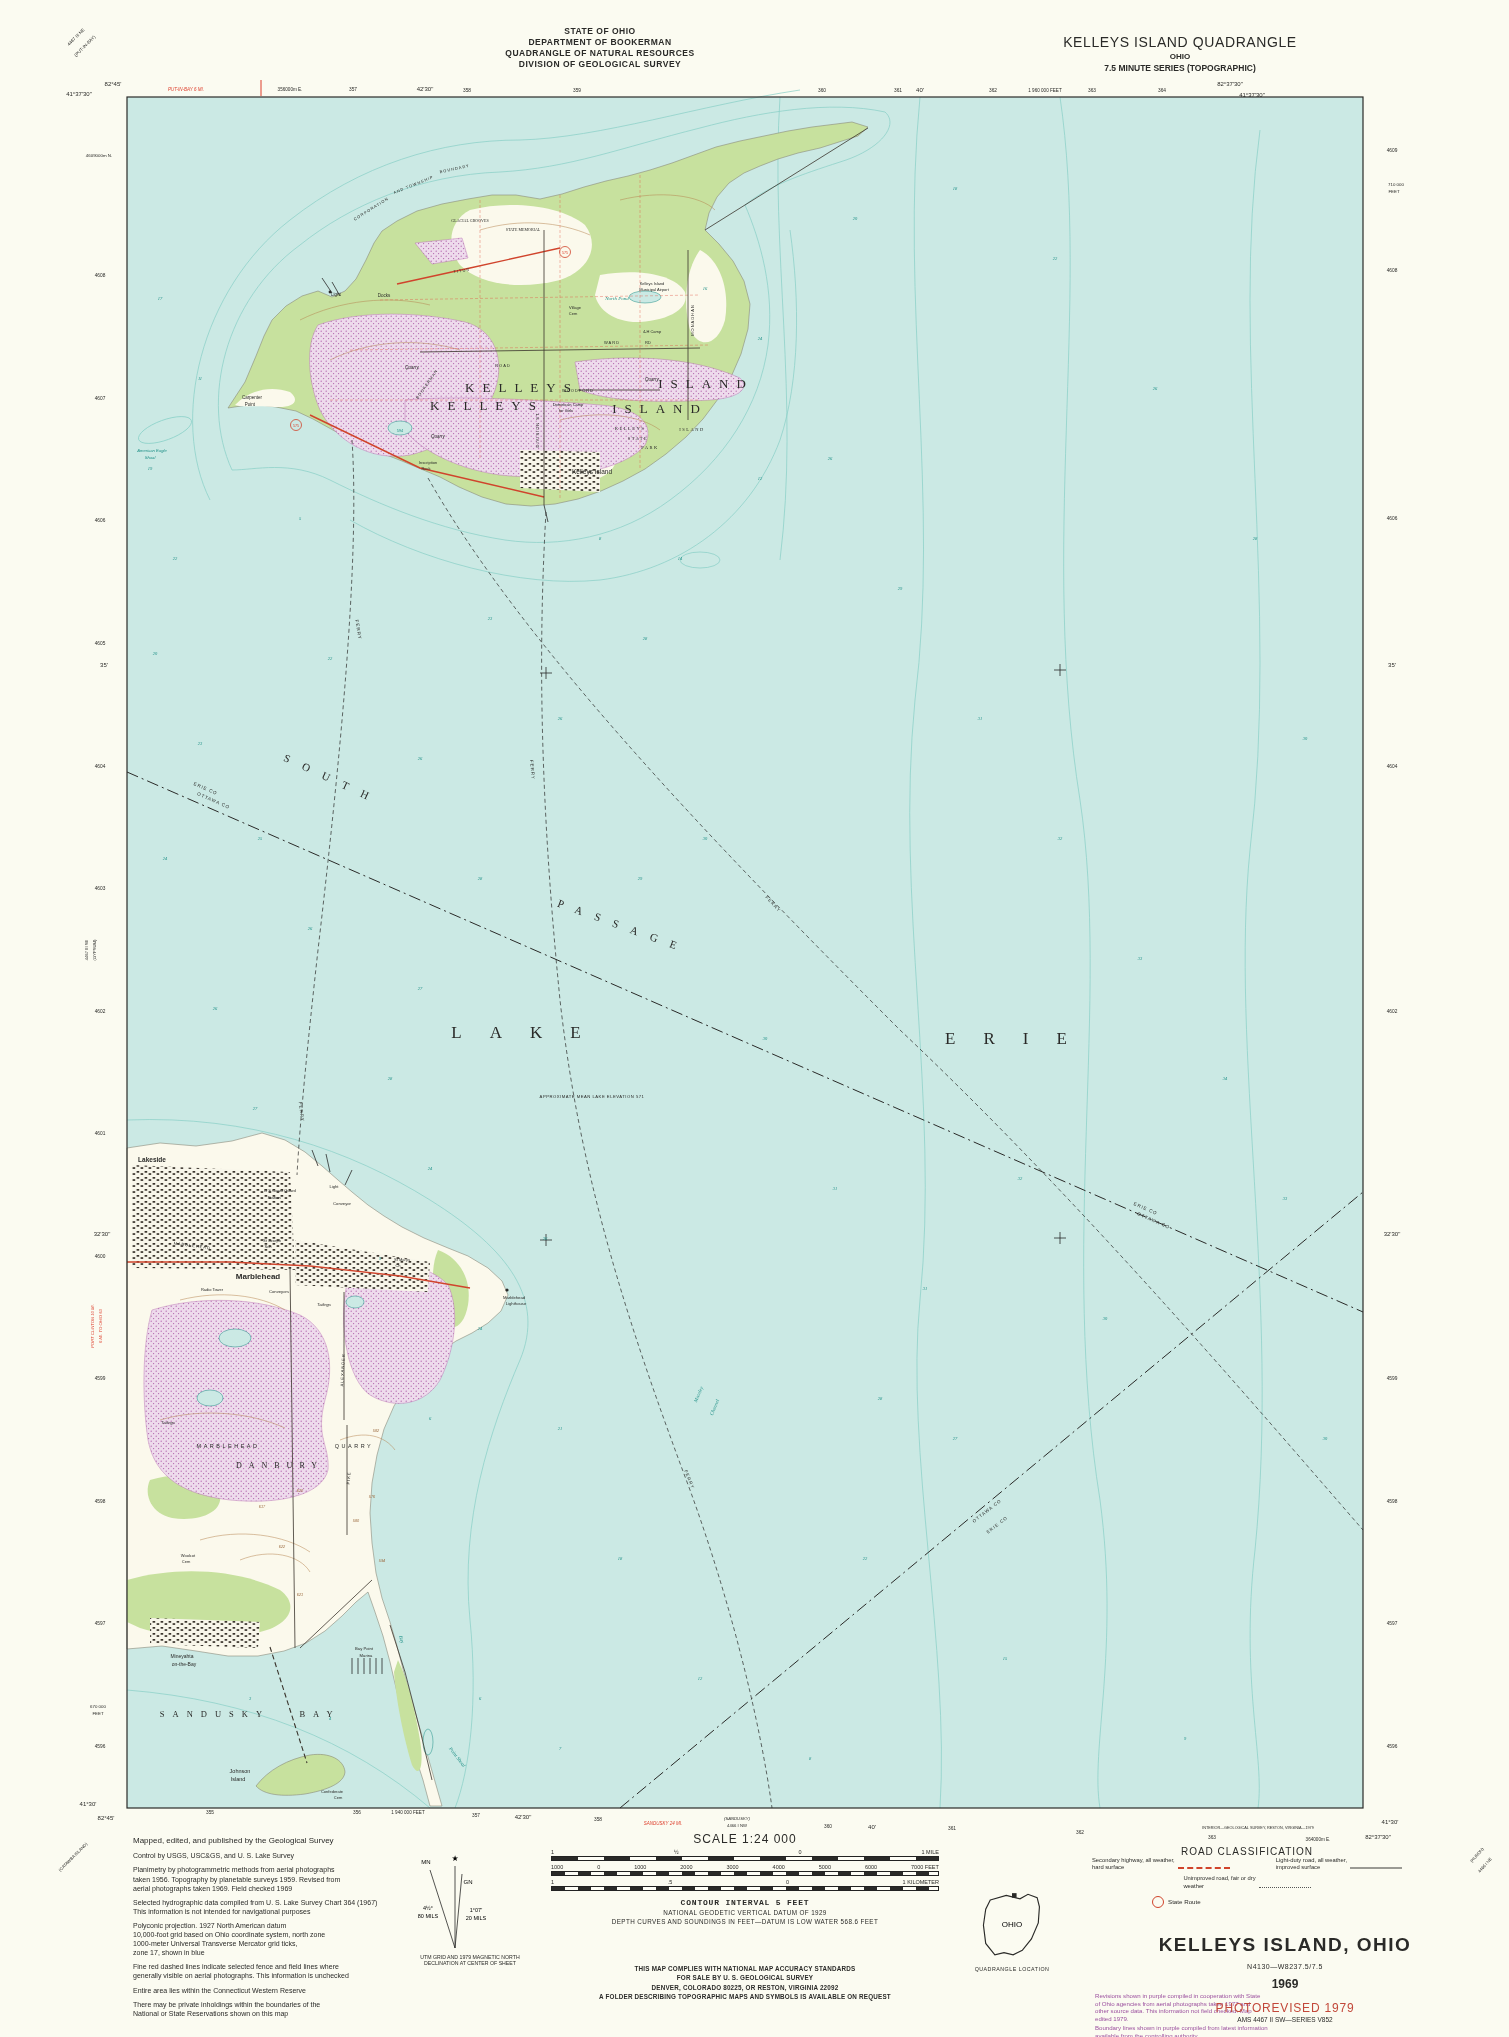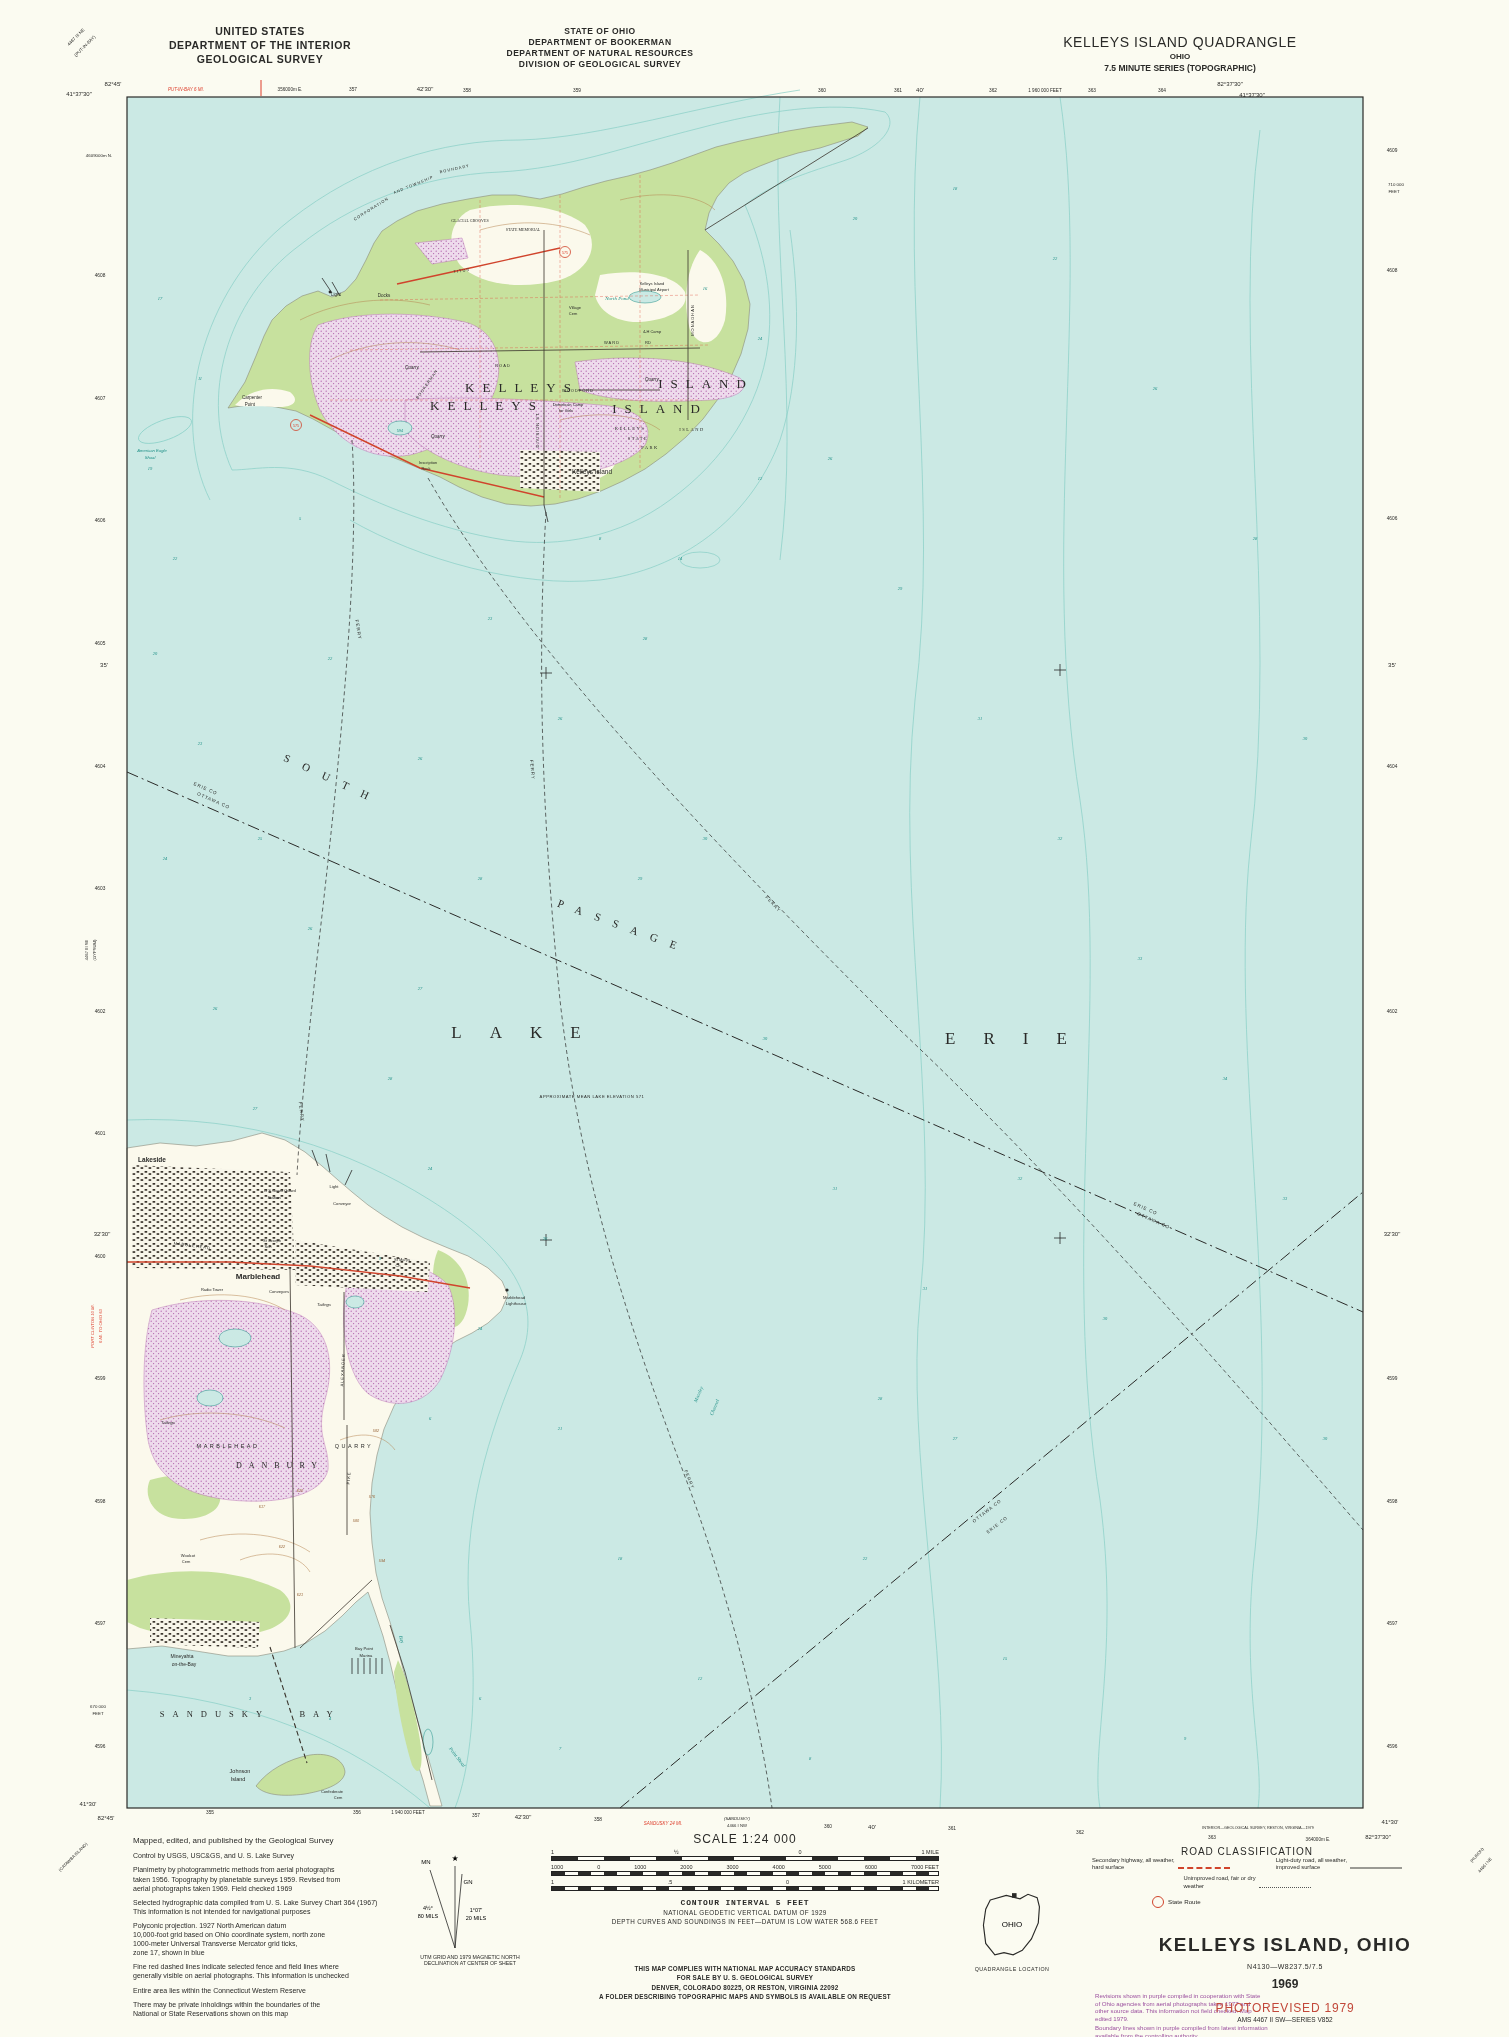--- a/index.html
+++ b/index.html
@@ -472,29 +472,24 @@
         <text x="456" y="1758" font-size="5" fill="#1d8f86" text-anchor="middle" transform="rotate(52 456 1758)" font-family="&quot;Liberation Serif&quot;,serif" font-style="italic" font-weight="normal">Point Shoal</text>
         <text x="215" y="1717" font-size="8.5" fill="#2a2a28" text-anchor="middle" letter-spacing="8" font-family="&quot;Liberation Serif&quot;,serif" font-style="normal" font-weight="normal">SANDUSKY</text>
         <text x="320" y="1717" font-size="8.5" fill="#2a2a28" text-anchor="middle" letter-spacing="8" font-family="&quot;Liberation Serif&quot;,serif" font-style="normal" font-weight="normal">BAY</text>
         <text x="240" y="1773" font-size="5.5" fill="#2a2a28" text-anchor="middle" font-family="&quot;Liberation Sans&quot;,sans-serif" font-style="normal" font-weight="normal">Johnson</text>
         <text x="238" y="1781" font-size="5.5" fill="#2a2a28" text-anchor="middle" font-family="&quot;Liberation Sans&quot;,sans-serif" font-style="normal" font-weight="normal">Island</text>
         <text x="332" y="1793" font-size="4" fill="#2a2a28" text-anchor="middle" font-family="&quot;Liberation Sans&quot;,sans-serif" font-style="normal" font-weight="normal">Confederate</text>
         <text x="338" y="1799" font-size="4" fill="#2a2a28" text-anchor="middle" font-family="&quot;Liberation Sans&quot;,sans-serif" font-style="normal" font-weight="normal">Cem</text>
       </g>
   </svg>
 
-  <div class="abs ctr hdr-l h1">
-    <div>UNITED STATES</div>
-    <div>DEPARTMENT OF THE INTERIOR</div>
-    <div>GEOLOGICAL SURVEY</div>
-  </div>
   <div class="abs ctr hdr-c h2">
     <div>STATE OF OHIO</div>
     <div>DEPARTMENT OF BOOKERMAN</div>
-    <div>DEPARTMENT OF NATURAL RESOURCES</div>
+    <div>QUADRANGLE OF NATURAL RESOURCES</div>
     <div>DIVISION OF GEOLOGICAL SURVEY</div>
   </div>
   <div class="abs ctr hdr-r">
     <div class="hq1">KELLEYS ISLAND QUADRANGLE</div>
     <div class="hq2">OHIO</div>
     <div class="hq3">7.5 MINUTE SERIES (TOPOGRAPHIC)</div>
   </div>
 
   <div class="abs credits">
     <p class="p0 pre">Mapped, edited, and published by the Geological Survey</p>

